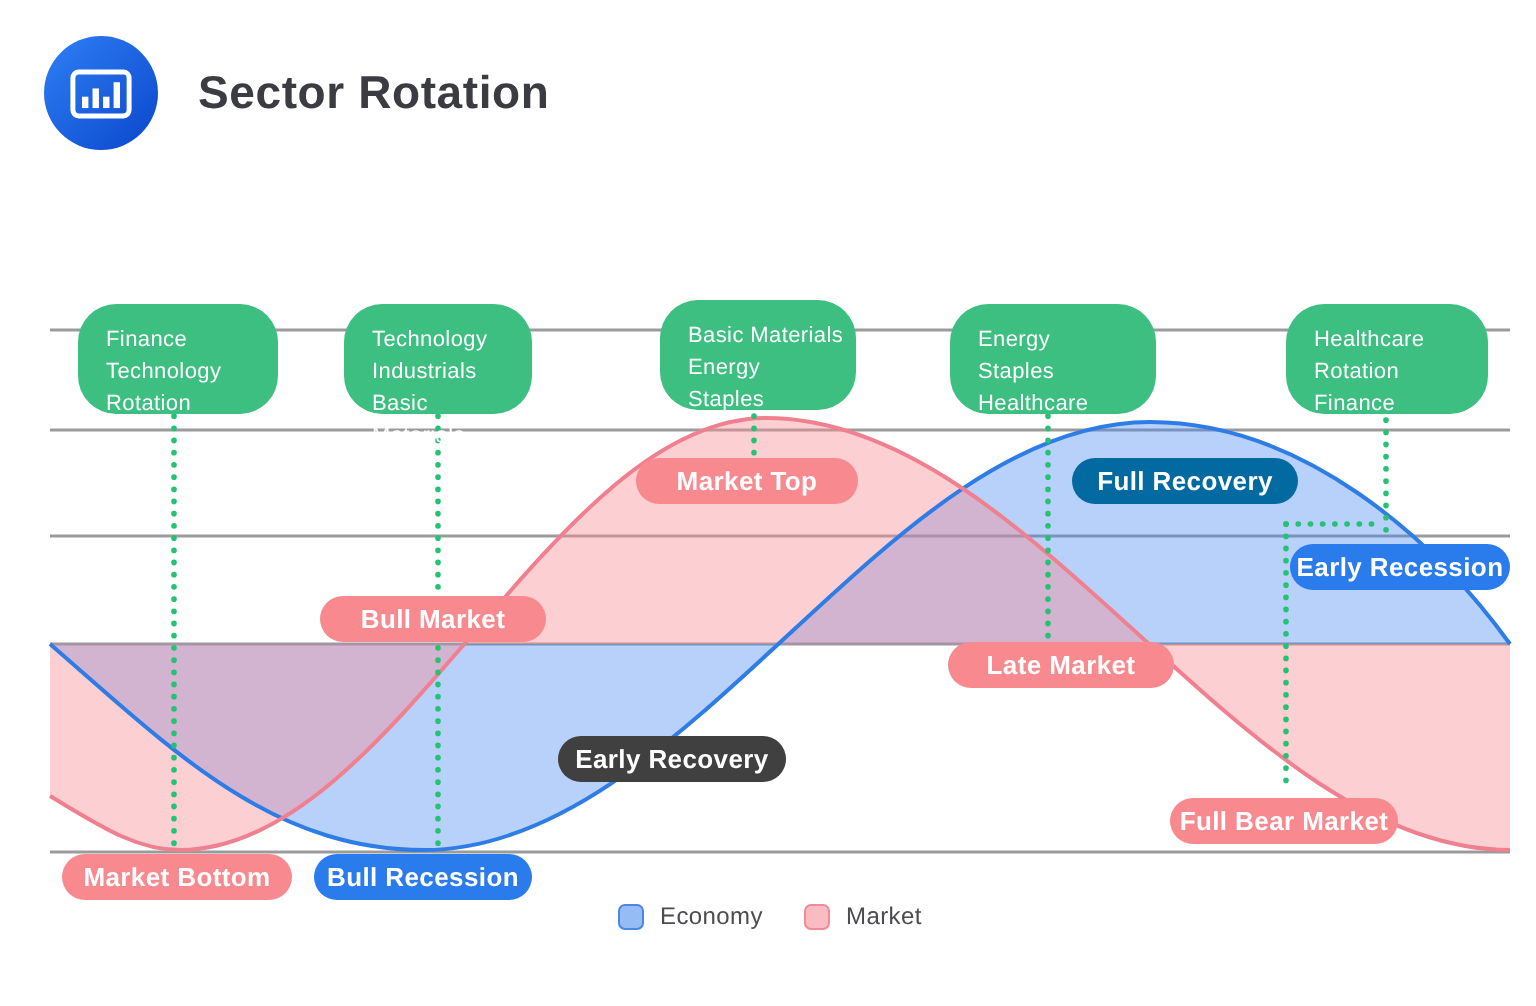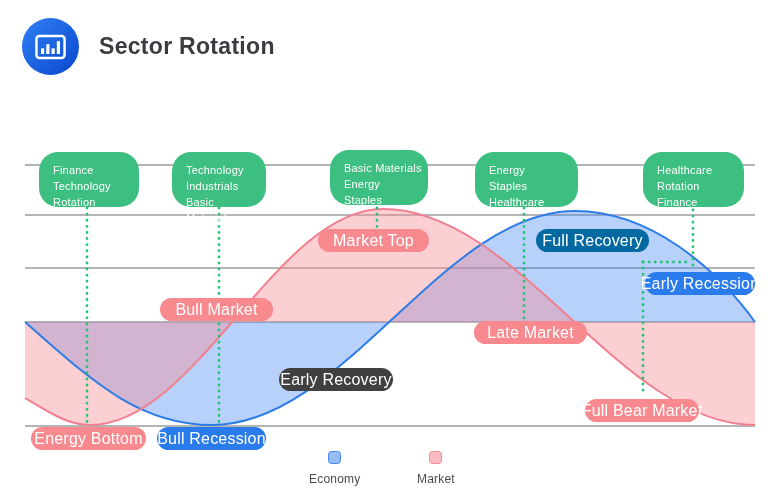--- a/index.html
+++ b/index.html
@@ -11,25 +11,25 @@
      background:linear-gradient(135deg,#2f80f5 0%,#0a46cc 100%);
      display:flex;align-items:center;justify-content:center;}
   .page-title{margin:0;font-size:23px;font-weight:700;color:#3b3b42;letter-spacing:.3px;}
   
   #chart{position:absolute;left:0;top:0;width:768px;height:503px;isolation:isolate;}
   
   .sector-box{position:absolute;height:55px;border-radius:19px;color:#fff;
      font-size:11px;line-height:16px;font-weight:500;padding:10px 6px 0 14px;
      box-sizing:border-box;letter-spacing:.2px;}
   
-  .pill{position:absolute;height:23px;border-radius:12px;color:#fff;font-size:16px;
-     font-weight:400;display:flex;align-items:center;justify-content:center;
+  .pill{position:absolute;height:23px;border-radius:12px;color:#fff;font-size:13px;
+     font-weight:700;display:flex;align-items:center;justify-content:center;
      box-sizing:border-box;letter-spacing:.2px;white-space:nowrap;}
   
-  .legend-item{position:absolute;top:451px;display:flex;align-items:center;gap:8px;flex-direction:column;}
+  .legend-item{position:absolute;top:451px;display:flex;align-items:center;gap:8px;}
   .legend-swatch{width:13px;height:13px;border-radius:3.5px;box-sizing:border-box;}
   .legend-label{font-size:12px;color:#4b4b50;letter-spacing:.2px;}
 </style>
 </head>
 <body>
 
 <div class="page">
 
   <svg id="chart" viewBox="0 0 768 503" xmlns="http://www.w3.org/2000/svg">
     <g id="grid-layer">
@@ -97,27 +97,27 @@
       </div>
     </div>
   <div id="pills-layer">
       <div class="pill" style="left: 318px; top: 229px; width: 111px; background: rgb(248, 137, 143);">Market Top</div>
       <div class="pill" style="left: 536px; top: 229px; width: 113px; background: #0369a1;">Full Recovery</div>
       <div class="pill" style="left: 645px; top: 272px; width: 110px; background: rgb(42, 123, 235);">Early Recession</div>
       <div class="pill" style="left: 160px; top: 298px; width: 113px; background: rgb(248, 137, 143);">Bull Market</div>
       <div class="pill" style="left: 474px; top: 321px; width: 113px; background: rgb(248, 137, 143);">Late Market</div>
       <div class="pill" style="left: 279px; top: 368px; width: 114px; background: #404040;">Early Recovery</div>
       <div class="pill" style="left: 585px; top: 399px; width: 114px; background: rgb(248, 137, 143);">Full Bear Market</div>
-      <div class="pill" style="left: 31px; top: 427px; width: 115px; background: rgb(248, 137, 143);">Energy Bottom</div>
+      <div class="pill" style="left: 31px; top: 427px; width: 115px; background: rgb(248, 137, 143);">Market Bottom</div>
       <div class="pill" style="left: 157px; top: 427px; width: 109px; background: rgb(42, 123, 235);">Bull Recession</div>
     </div>
   <div id="legend-layer">
       <div class="legend-item" style="left: 309px;">
         <span class="legend-swatch" style="background: rgb(150, 188, 245); border: 1.5px solid rgb(74, 134, 232);"></span>
         <span class="legend-label">Economy</span>
       </div>
-      <div class="legend-item" style="left: 417px;">
+      <div class="legend-item" style="left: 402px;">
         <span class="legend-swatch" style="background: rgb(249, 188, 194); border: 1.5px solid rgb(242, 139, 149);"></span>
         <span class="legend-label">Market</span>
       </div>
     </div>
 
 </div>
 
 </body></html>

